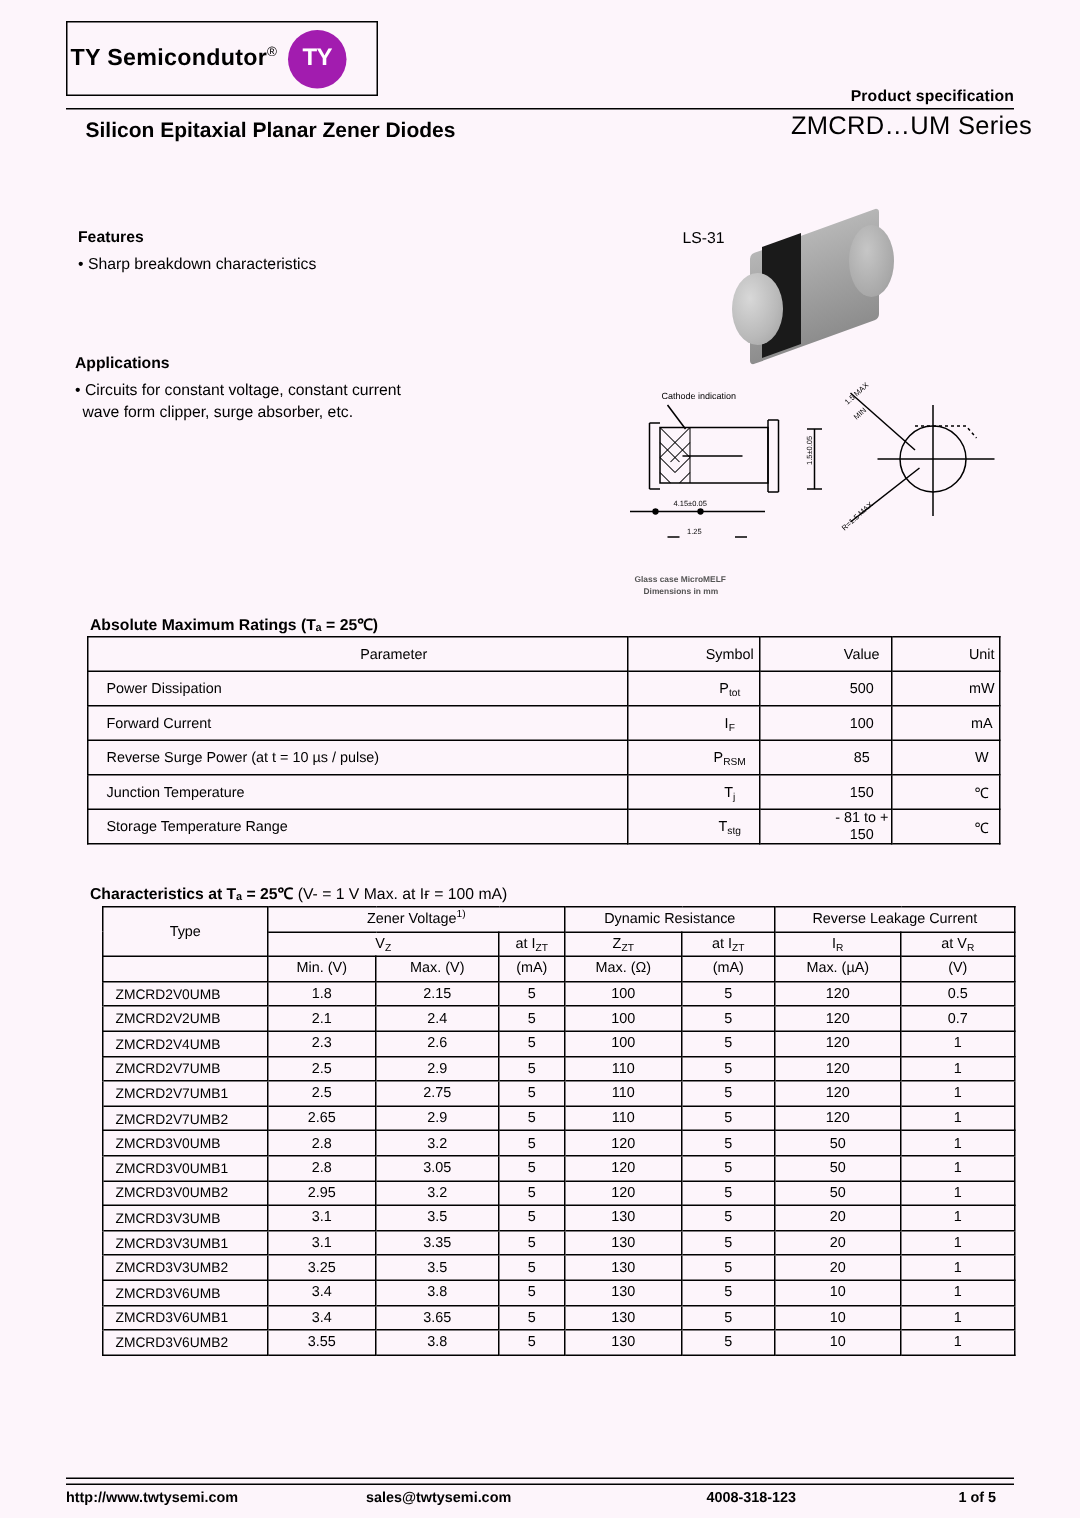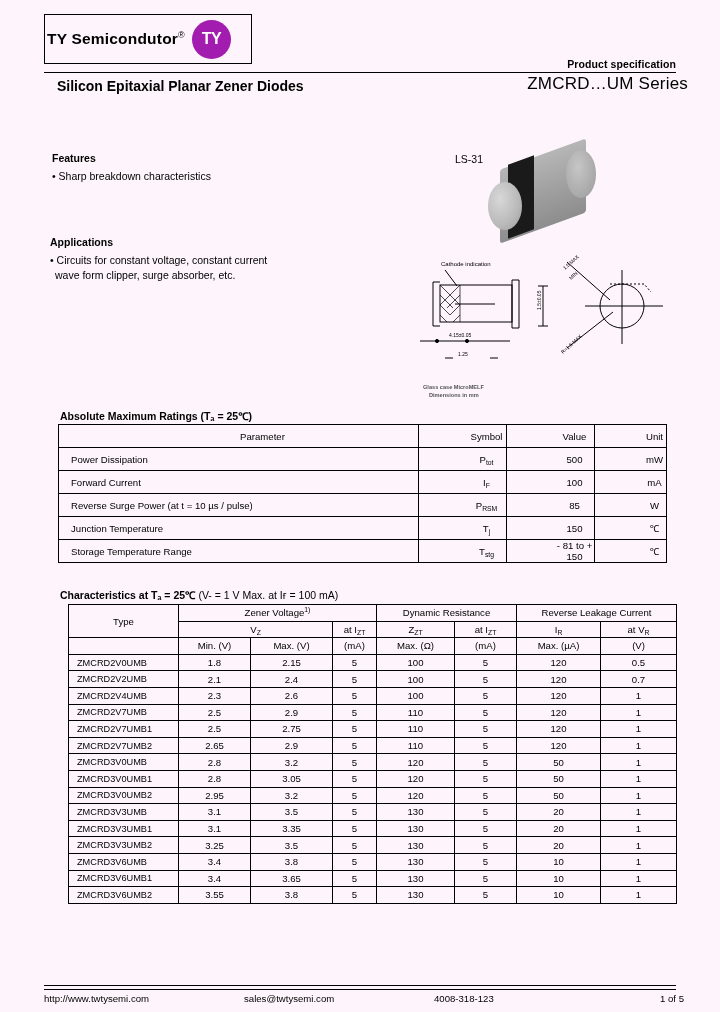--- a/index.html
+++ b/index.html
@@ -239,29 +239,29 @@
   .foot-rule-b {
     position: absolute;
     left: 44px;
     right: 44px;
     top: 989px;
     border-top: 1px solid #000;
   }
   .footer {
     position: absolute;
     left: 44px;
-    right: 36px;
+    right: 56px;
     top: 993px;
     display: flex;
     font-size: 9.6px;
-    font-weight: normal;
+    font-weight: bold;
   }
   .footer .f1 { width: 200px; }
   .footer .f2 { width: 190px; }
-  .footer .f3 { width: 140px; }
+  .footer .f3 { width: 140px; margin-left: 37px; }
   .footer .f4 { flex: 1; text-align: right; }
 </style>
 </head>
 <body>
 
 <div class="logo-box">
   <div class="logo-text">
     <span>TY Semicondutor</span><span class="logo-reg">®</span>
   </div>
   <div class="logo-circle">TY</div>

